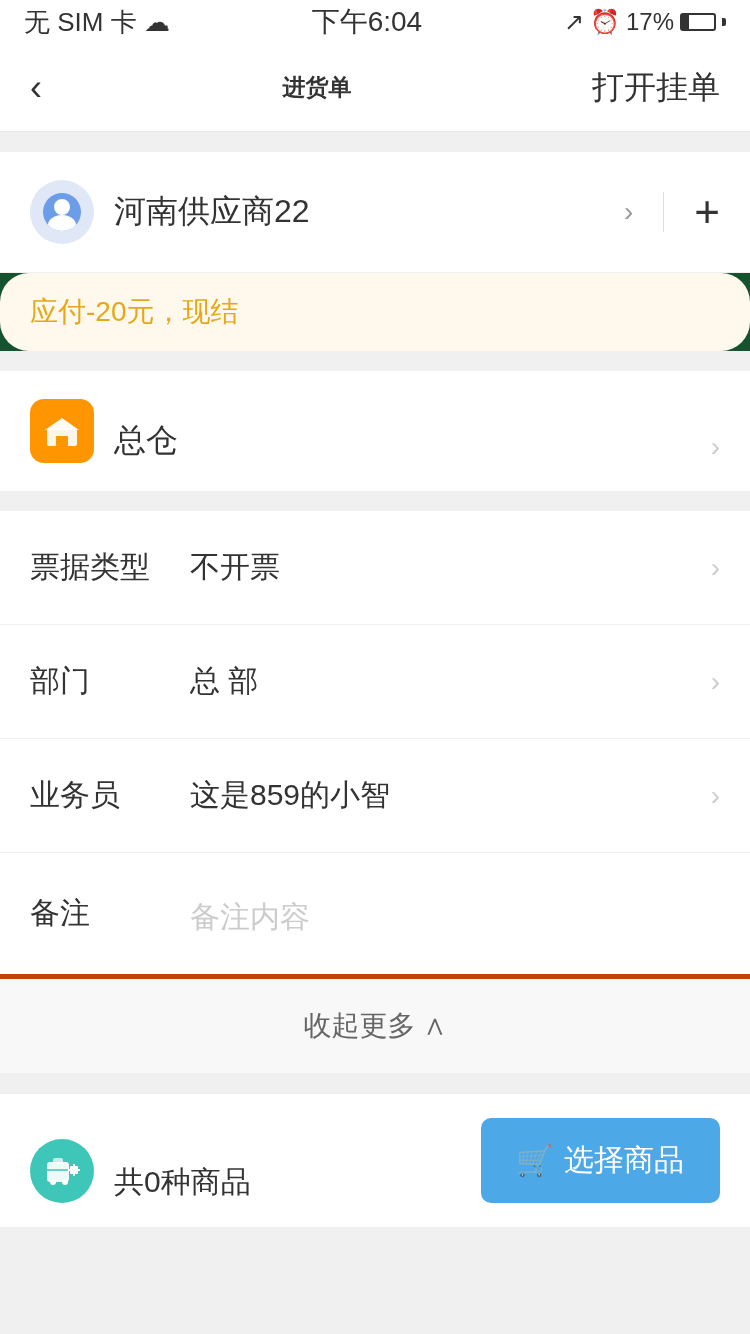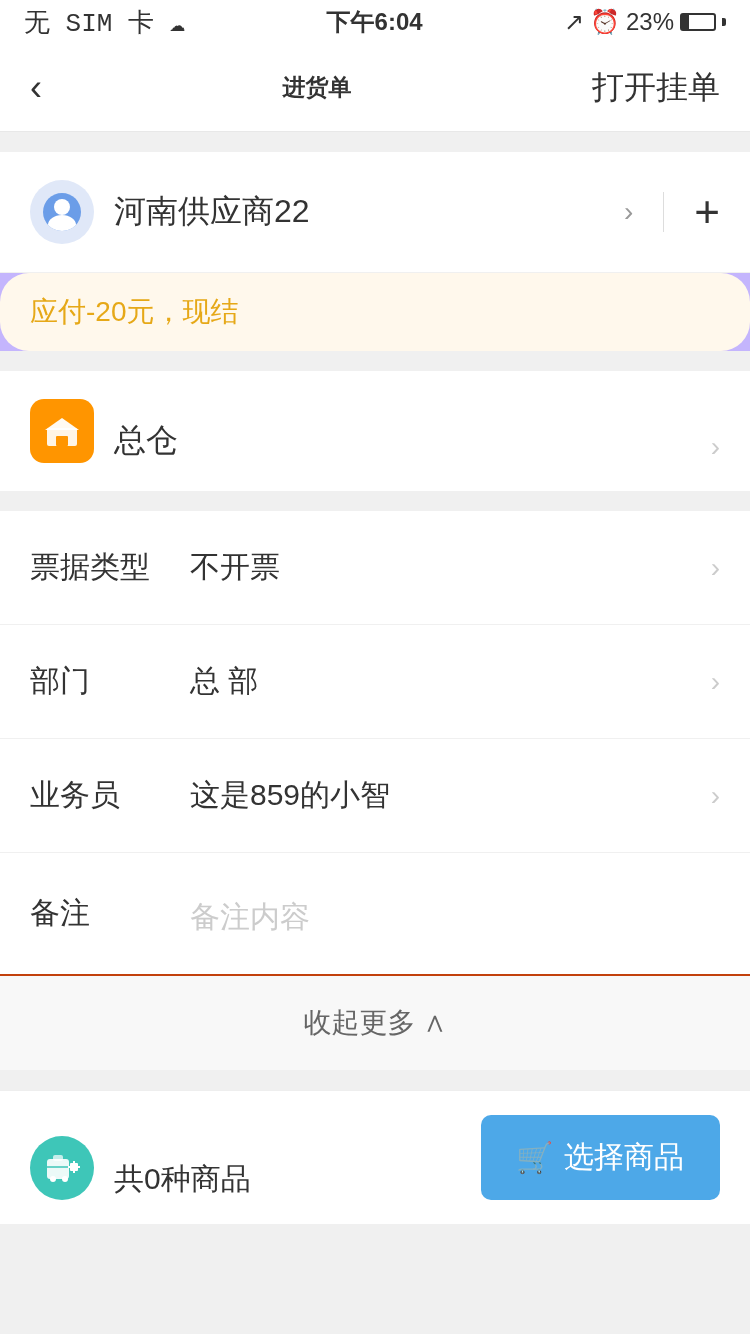--- a/index.html
+++ b/index.html
@@ -18,22 +18,22 @@
       width: 100%;
       height: 44px;
       background: #fff;
       display: flex;
       align-items: center;
       justify-content: space-between;
       padding: 0 24px;
       font-size: 26px;
       color: #333;
     }
-    .status-left { display: flex; align-items: flex-start; gap: 8px; font-family: Liberation Mono, monospace; }
-    .status-center { font-weight: 700; font-size: 24px; }
+    .status-left { display: flex; align-items: flex-start; gap: 8px; }
+    .status-center { font-weight: 400; font-size: 28px; }
     .status-right { display: flex; align-items: center; gap: 6px; font-size: 24px; }
 
     
     .nav-bar {
       width: 100%;
       height: 88px;
       background: #fff;
       display: flex;
       align-items: center;
       justify-content: space-between;
@@ -56,21 +56,21 @@
     }
 
     
     .section-gap {
       height: 20px;
       background: #f0f0f0;
     }
 
     
     .card {
-      background: #c4b5fd;
+      background: #14532d;
       margin-bottom: 0;
     }
 
     
     .supplier-row {
       display: flex;
       align-items: center;
       padding: 28px 30px;
       background: #fff;
       border-bottom: 1px solid #f0f0f0;
@@ -203,21 +203,21 @@
       margin-top: 8px;
     }
 
     
     .collapse-row {
       background: #f8f8f8;
       padding: 28px 36px;
       text-align: center;
       font-size: 28px;
       color: #666;
-      border-top: 2px solid #c2410c;
+      border-top: 5px solid #c2410c;
     }
 
     
     .bottom-bar {
       display: flex;
       align-items: flex-end;
       padding: 24px 30px;
       background: #fff;
       border-top: 1px solid #eee;
       margin-top: 20px;
@@ -277,21 +277,21 @@
 <body>
 
 <div class="status-bar">
   <div class="status-left">
     <span>无 SIM 卡 ☁</span>
   </div>
   <div class="status-center">下午6:04</div>
   <div class="status-right">
     <span>↗</span>
     <span>⏰</span>
-    <span>23%</span>
+    <span>17%</span>
     <span class="battery-rect">
       <span class="battery-fill"></span>
     </span>
     <span class="battery-tip"></span>
   </div>
 </div>
 
 <div class="nav-bar">
   <span class="nav-back">‹</span>
   <span class="nav-title">进货单</span>

